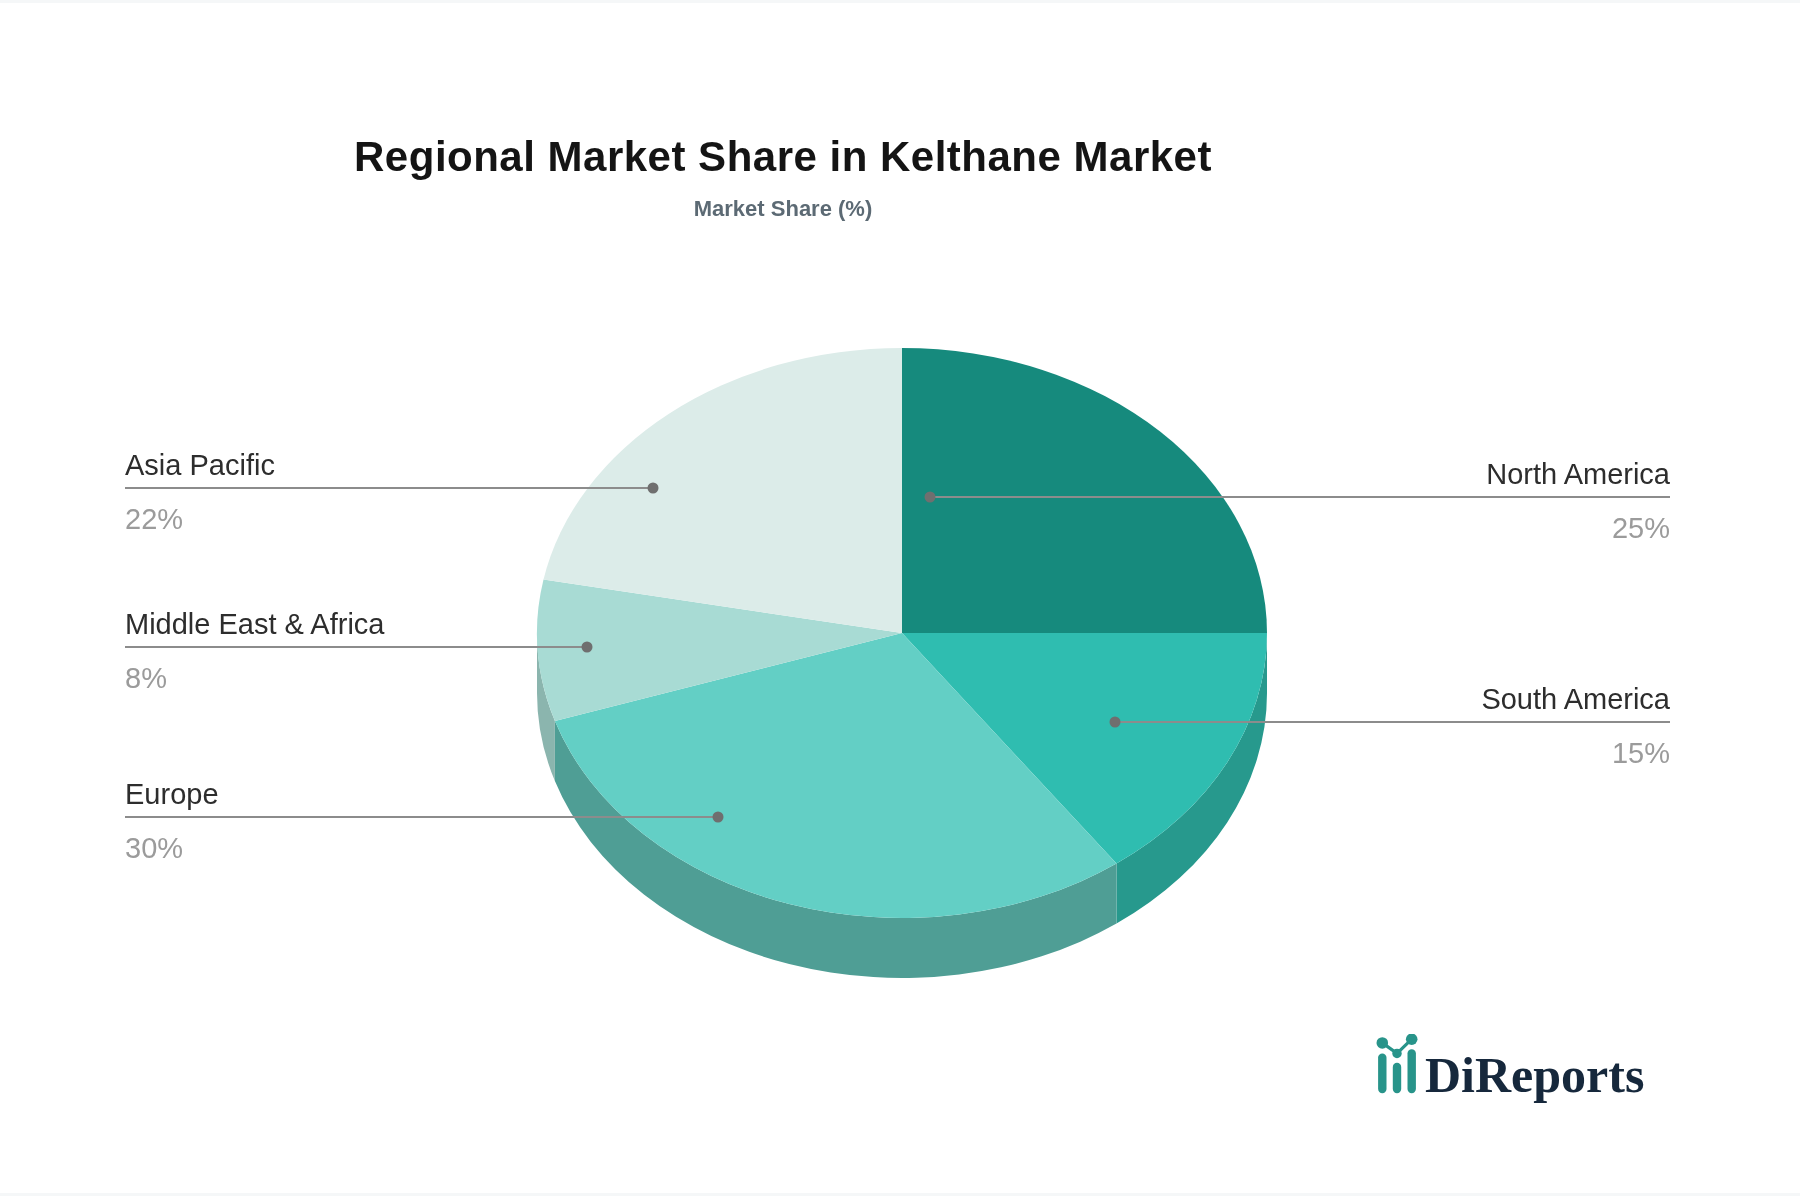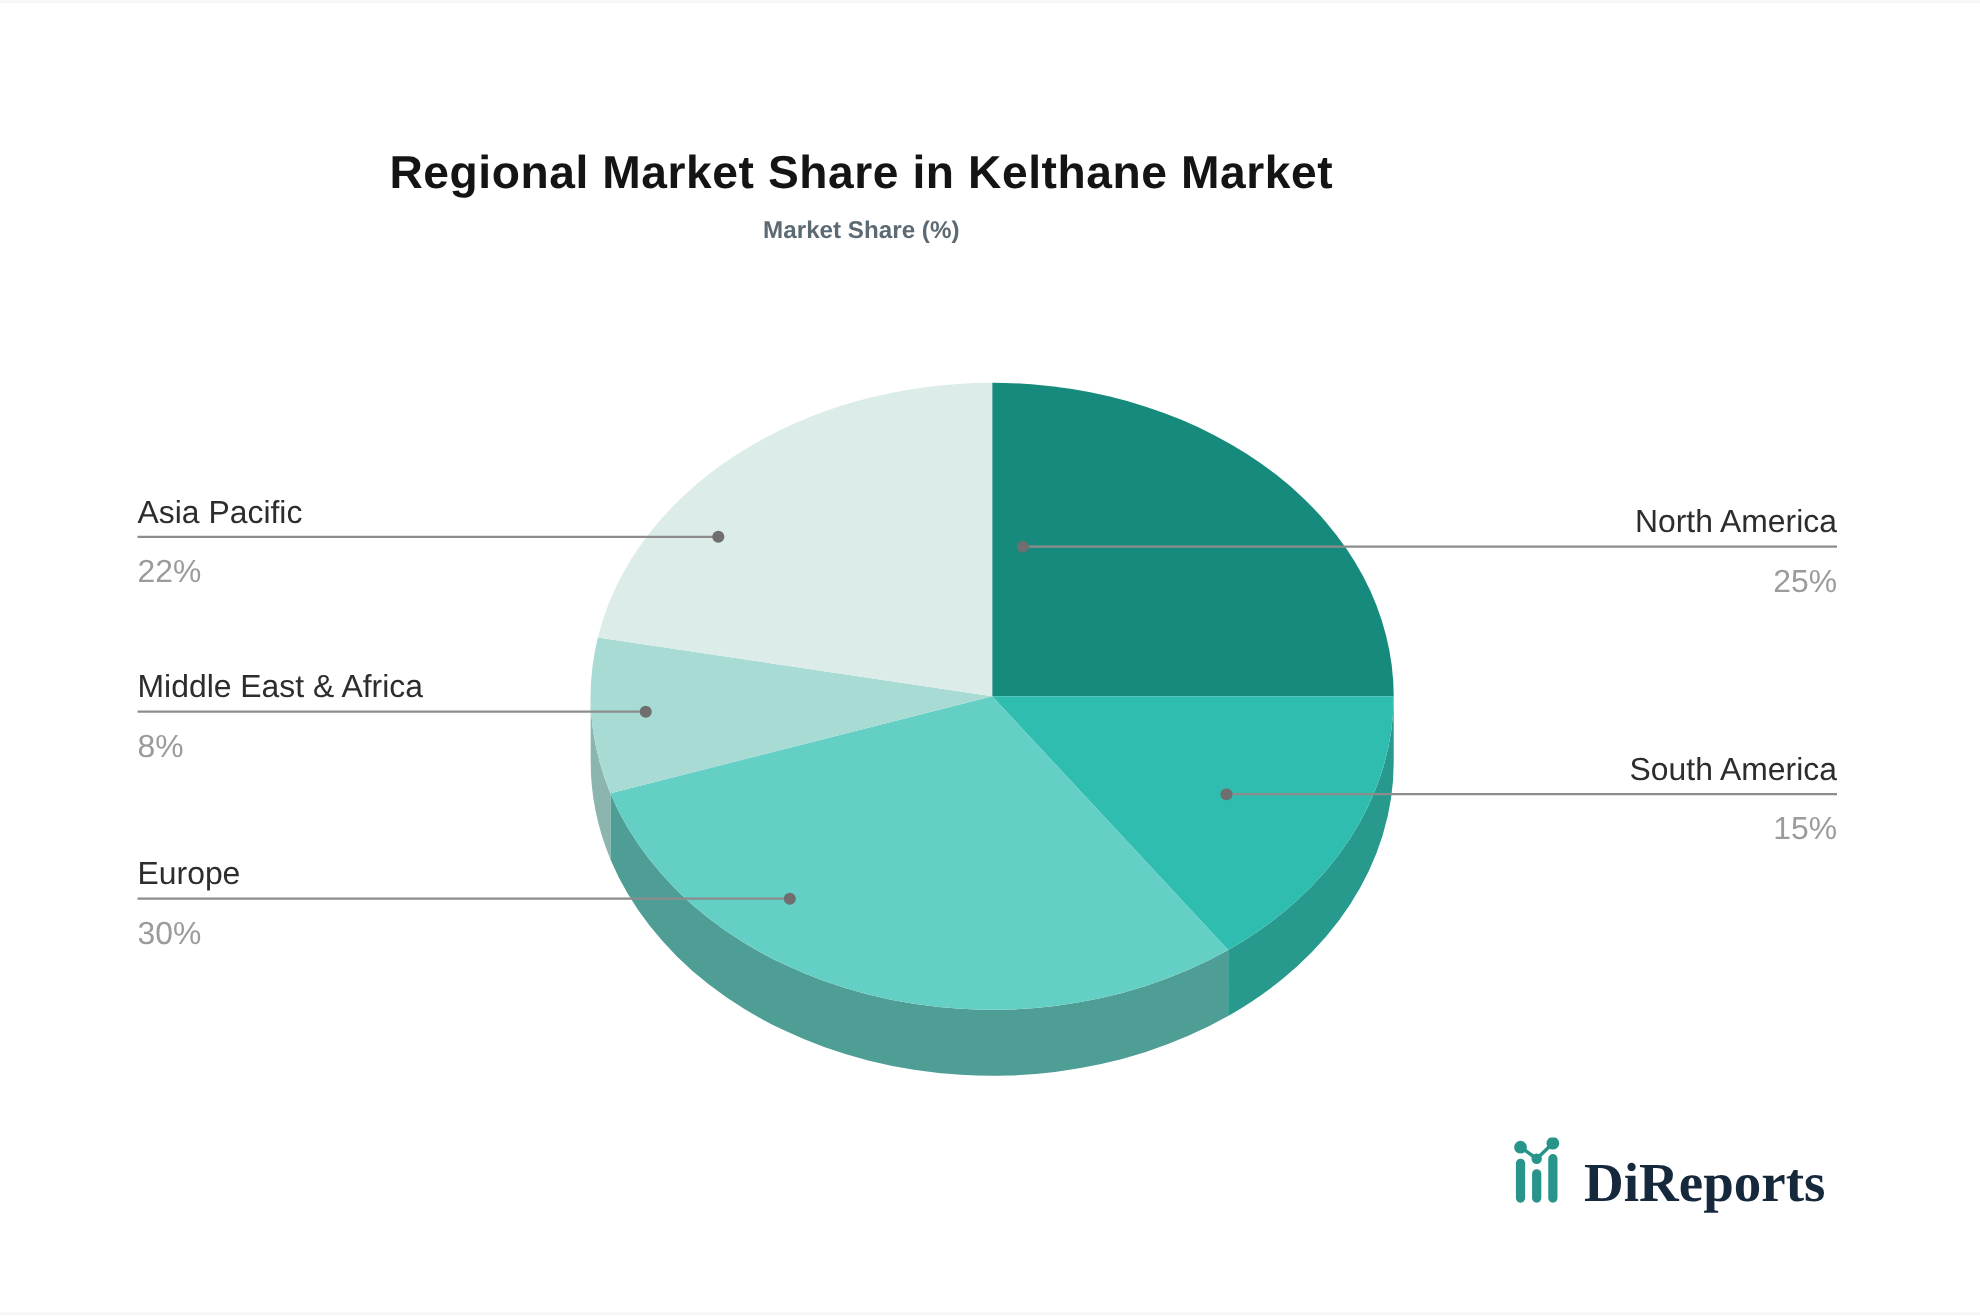--- a/index.html
+++ b/index.html
@@ -9,21 +9,21 @@
   #edge-top{top:0;} #edge-bottom{bottom:0;}
   #chart-title{position:absolute;top:133px;left:0;width:1566px;text-align:center;
         font-size:42px;font-weight:bold;color:#141414;letter-spacing:0.5px;}
   #chart-subtitle{position:absolute;top:196px;left:0;width:1566px;text-align:center;
         font-size:22px;font-weight:bold;color:#5c6a74;}
   #pie-svg{position:absolute;left:0;top:0;}
   #pie-svg text.lbl{font-family:"Liberation Sans",sans-serif;font-size:29px;fill:#2d2d2d;}
   #pie-svg text.val{font-family:"Liberation Sans",sans-serif;font-size:29px;fill:#9b9b9b;}
   #logo{position:absolute;left:1376px;top:1034px;display:flex;align-items:flex-end;}
   #logo-text{font-family:"Liberation Serif","DejaVu Serif",serif;font-weight:bold;
-        font-size:50px;line-height:0.92;color:#16283c;margin-left:22px;letter-spacing:0px;}
+        font-size:50px;line-height:0.92;color:#16283c;margin-left:7px;letter-spacing:0px;}
 </style>
 </head>
 <body>
 
 <div id="page">
   <div id="edge-top" class="edge"></div>
   <div id="edge-bottom" class="edge"></div>
 
   <div id="chart-title">Regional Market Share in Kelthane Market</div>
   <div id="chart-subtitle">Market Share (%)</div>

